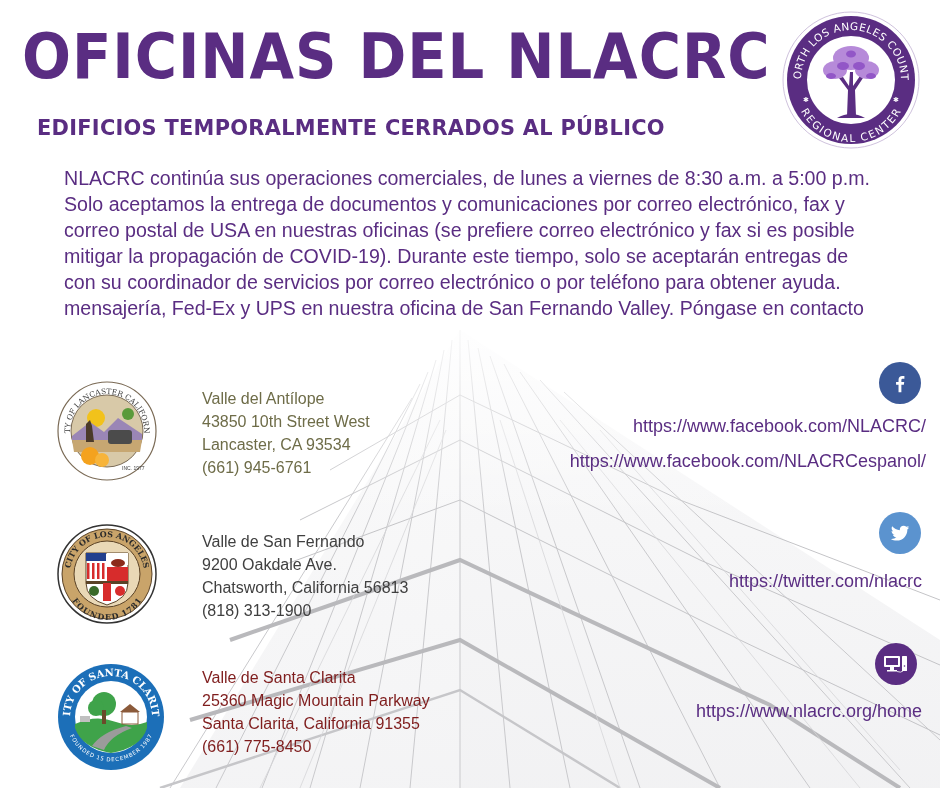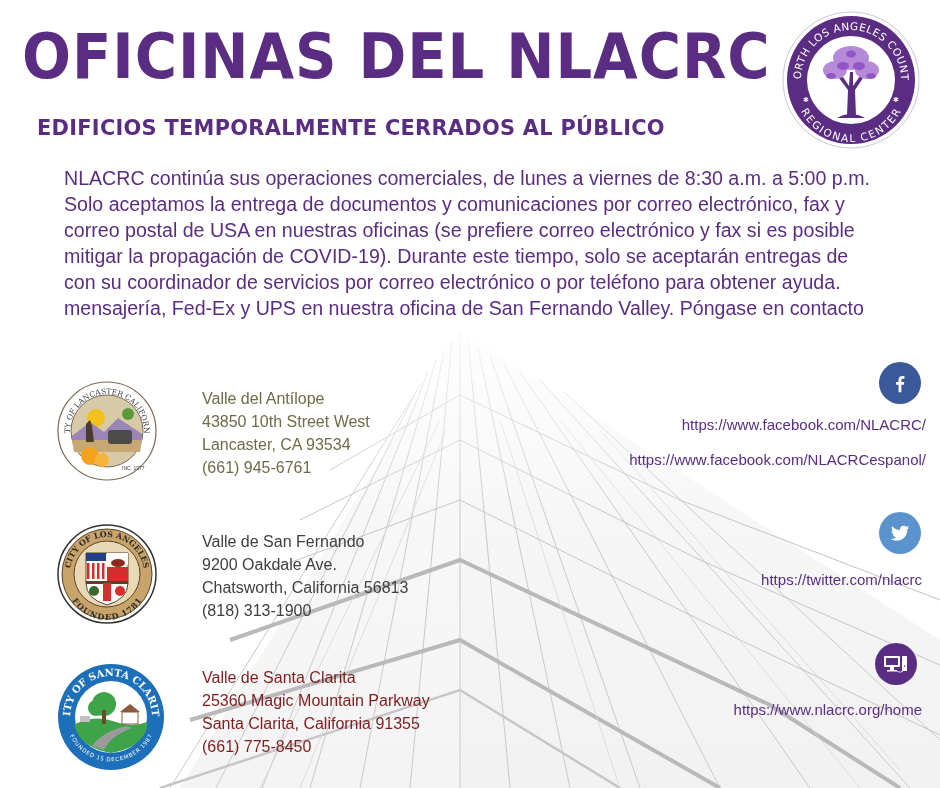--- a/index.html
+++ b/index.html
@@ -44,21 +44,21 @@
 
     .social-icon {
       position: absolute; width: 42px; height: 42px; border-radius: 50%;
       display: flex; align-items: center; justify-content: center; z-index: 2;
     }
     .fb-icon { left: 879px; top: 362px; background: #3b5998; }
     .tw-icon { left: 879px; top: 512px; background: #5b93cf; }
     .web-icon { left: 875px; top: 643px; background: #5a2d82; }
 
     .link {
-      position: absolute; right: 14px; font-size: 15px; color: #5a2d82;
+      position: absolute; right: 14px; font-size: 18px; color: #5a2d82;
       white-space: nowrap; text-decoration: none; z-index: 2;
     }
     .link-fb1 { top: 416px; }
     .link-fb2 { top: 451px; }
     .link-tw { top: 571px; right: 18px; }
     .link-web { top: 701px; right: 18px; }
   </style>
 </head>
 <body>
 

